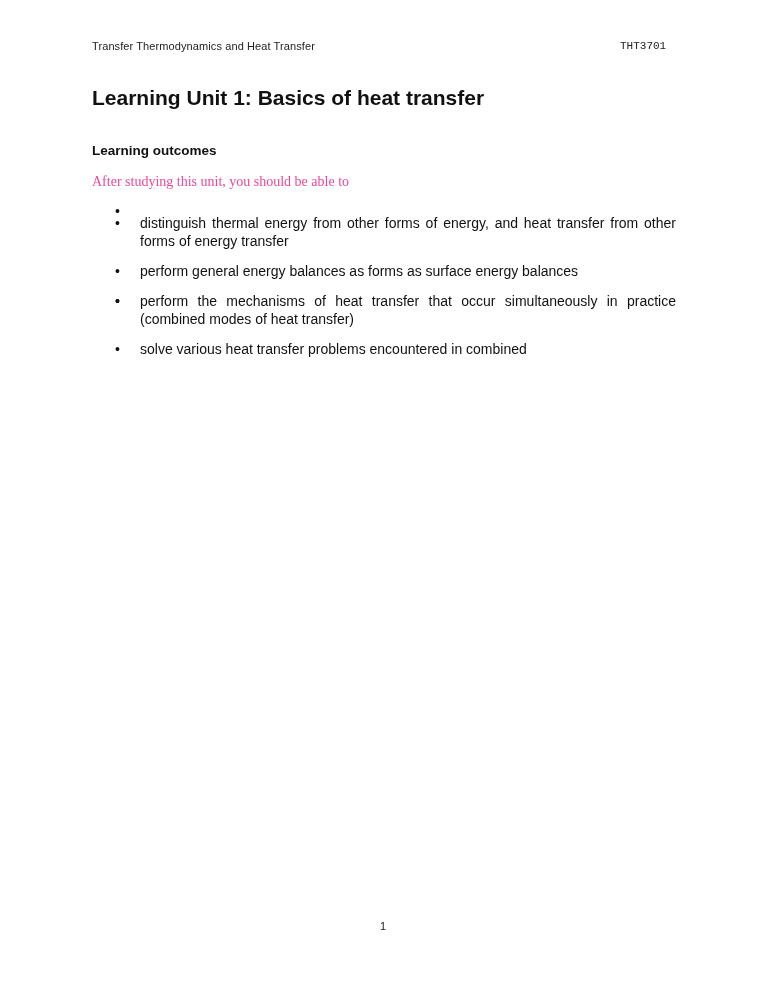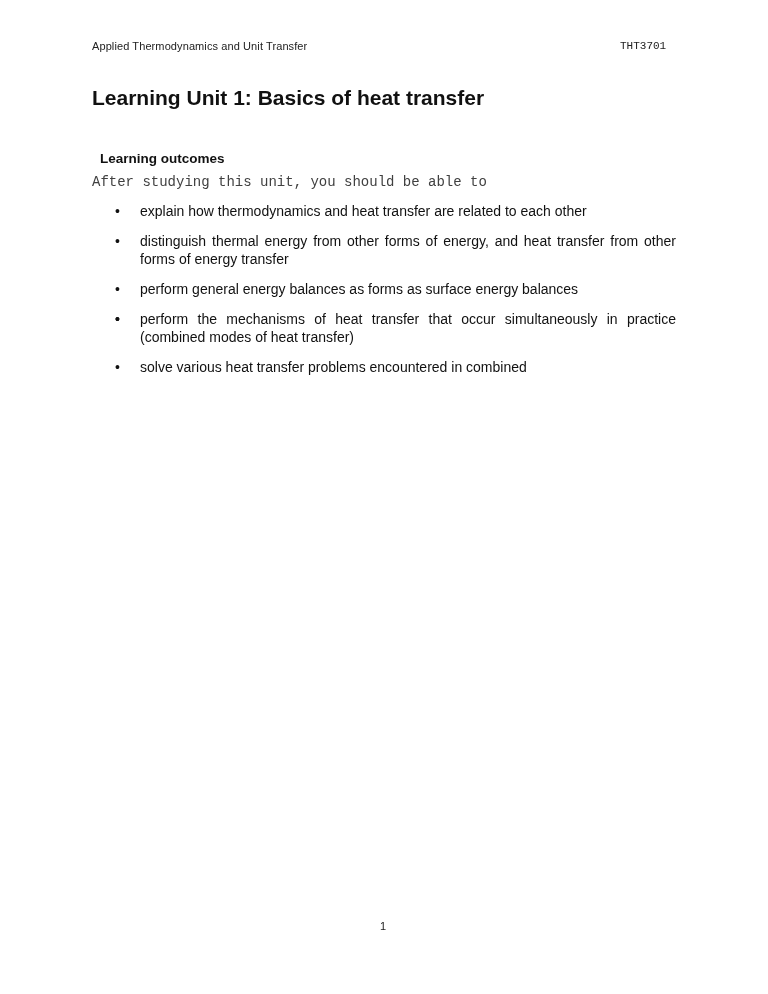--- a/index.html
+++ b/index.html
@@ -1,42 +1,41 @@
 <!DOCTYPE html>
 <html><head>
 <meta charset="utf-8">
 <style>
   html, body { margin:0; padding:0; background:#ffffff; }
   body { width:768px; height:994px; position:relative; overflow:hidden; color:#111; }
   .header-left { position:absolute; left:92px; top:40px; font-family:"Liberation Sans", sans-serif; font-size:11px; color:#222; letter-spacing:0.1px; }
   .header-right { position:absolute; left:620px; top:40px; font-family:Liberation Mono, monospace; font-size:11px; color:#222; }
   .title { position:absolute; left:92px; top:86px; font-family:"Liberation Sans", sans-serif; font-size:21px; font-weight:bold; color:#111; margin:0; }
-  .subhead { position:absolute; left:92px; top:143px; font-family:"Liberation Sans", sans-serif; font-size:13.5px; font-weight:bold; color:#111; margin:8px; }
-  .intro { position:absolute; left:92px; top:174px; font-family:Liberation Mono, monospace; font-size:14px; color:#404040; margin:0; }
+  .subhead { position:absolute; left:92px; top:143px; font-family:"Liberation Sans", sans-serif; font-size:13.5px; font-weight:bold; color:#111; margin:0; }
+  .intro { position:absolute; left:92px; top:174px; font-family:Liberation Serif, serif; font-size:14px; color:#ec4899; margin:0; }
   ul.outcomes { position:absolute; left:92px; top:202px; width:584px; margin:0; padding:0; list-style:none; font-family:"Liberation Sans", sans-serif; font-size:14px; line-height:18px; color:#111; }
   ul.outcomes li { position:relative; padding-left:48px; margin-bottom:12px; text-align:justify; }
   ul.outcomes li .bullet { position:absolute; left:23px; top:0; }
   .page-num { position:absolute; left:380px; top:920px; font-family:"Liberation Sans", sans-serif; font-size:11px; color:#222; }
 </style>
 </head>
 <body>
 
-<div class="header-left">Applied Thermodynamics and Unit Transfer</div>
+<div class="header-left">Transfer Thermodynamics and Heat Transfer</div>
 <div class="header-right">THT3701</div>
 
 <h1 class="title">Learning Unit 1: Basics of heat transfer</h1>
 
 <h2 class="subhead">Learning outcomes</h2>
 
 <p class="intro">After studying this unit, you should be able to</p>
 
 <ul class="outcomes">
   <li>
     <span class="bullet">•</span>
-    <span>explain how thermodynamics and heat transfer are related to each other</span>
   </li>
   <li>
     <span class="bullet">•</span>
     <span>distinguish thermal energy from other forms of energy, and heat transfer from other forms of energy transfer</span>
   </li>
   <li>
     <span class="bullet">•</span>
     <span>perform general energy balances as forms as surface energy balances</span>
   </li>
   <li>

